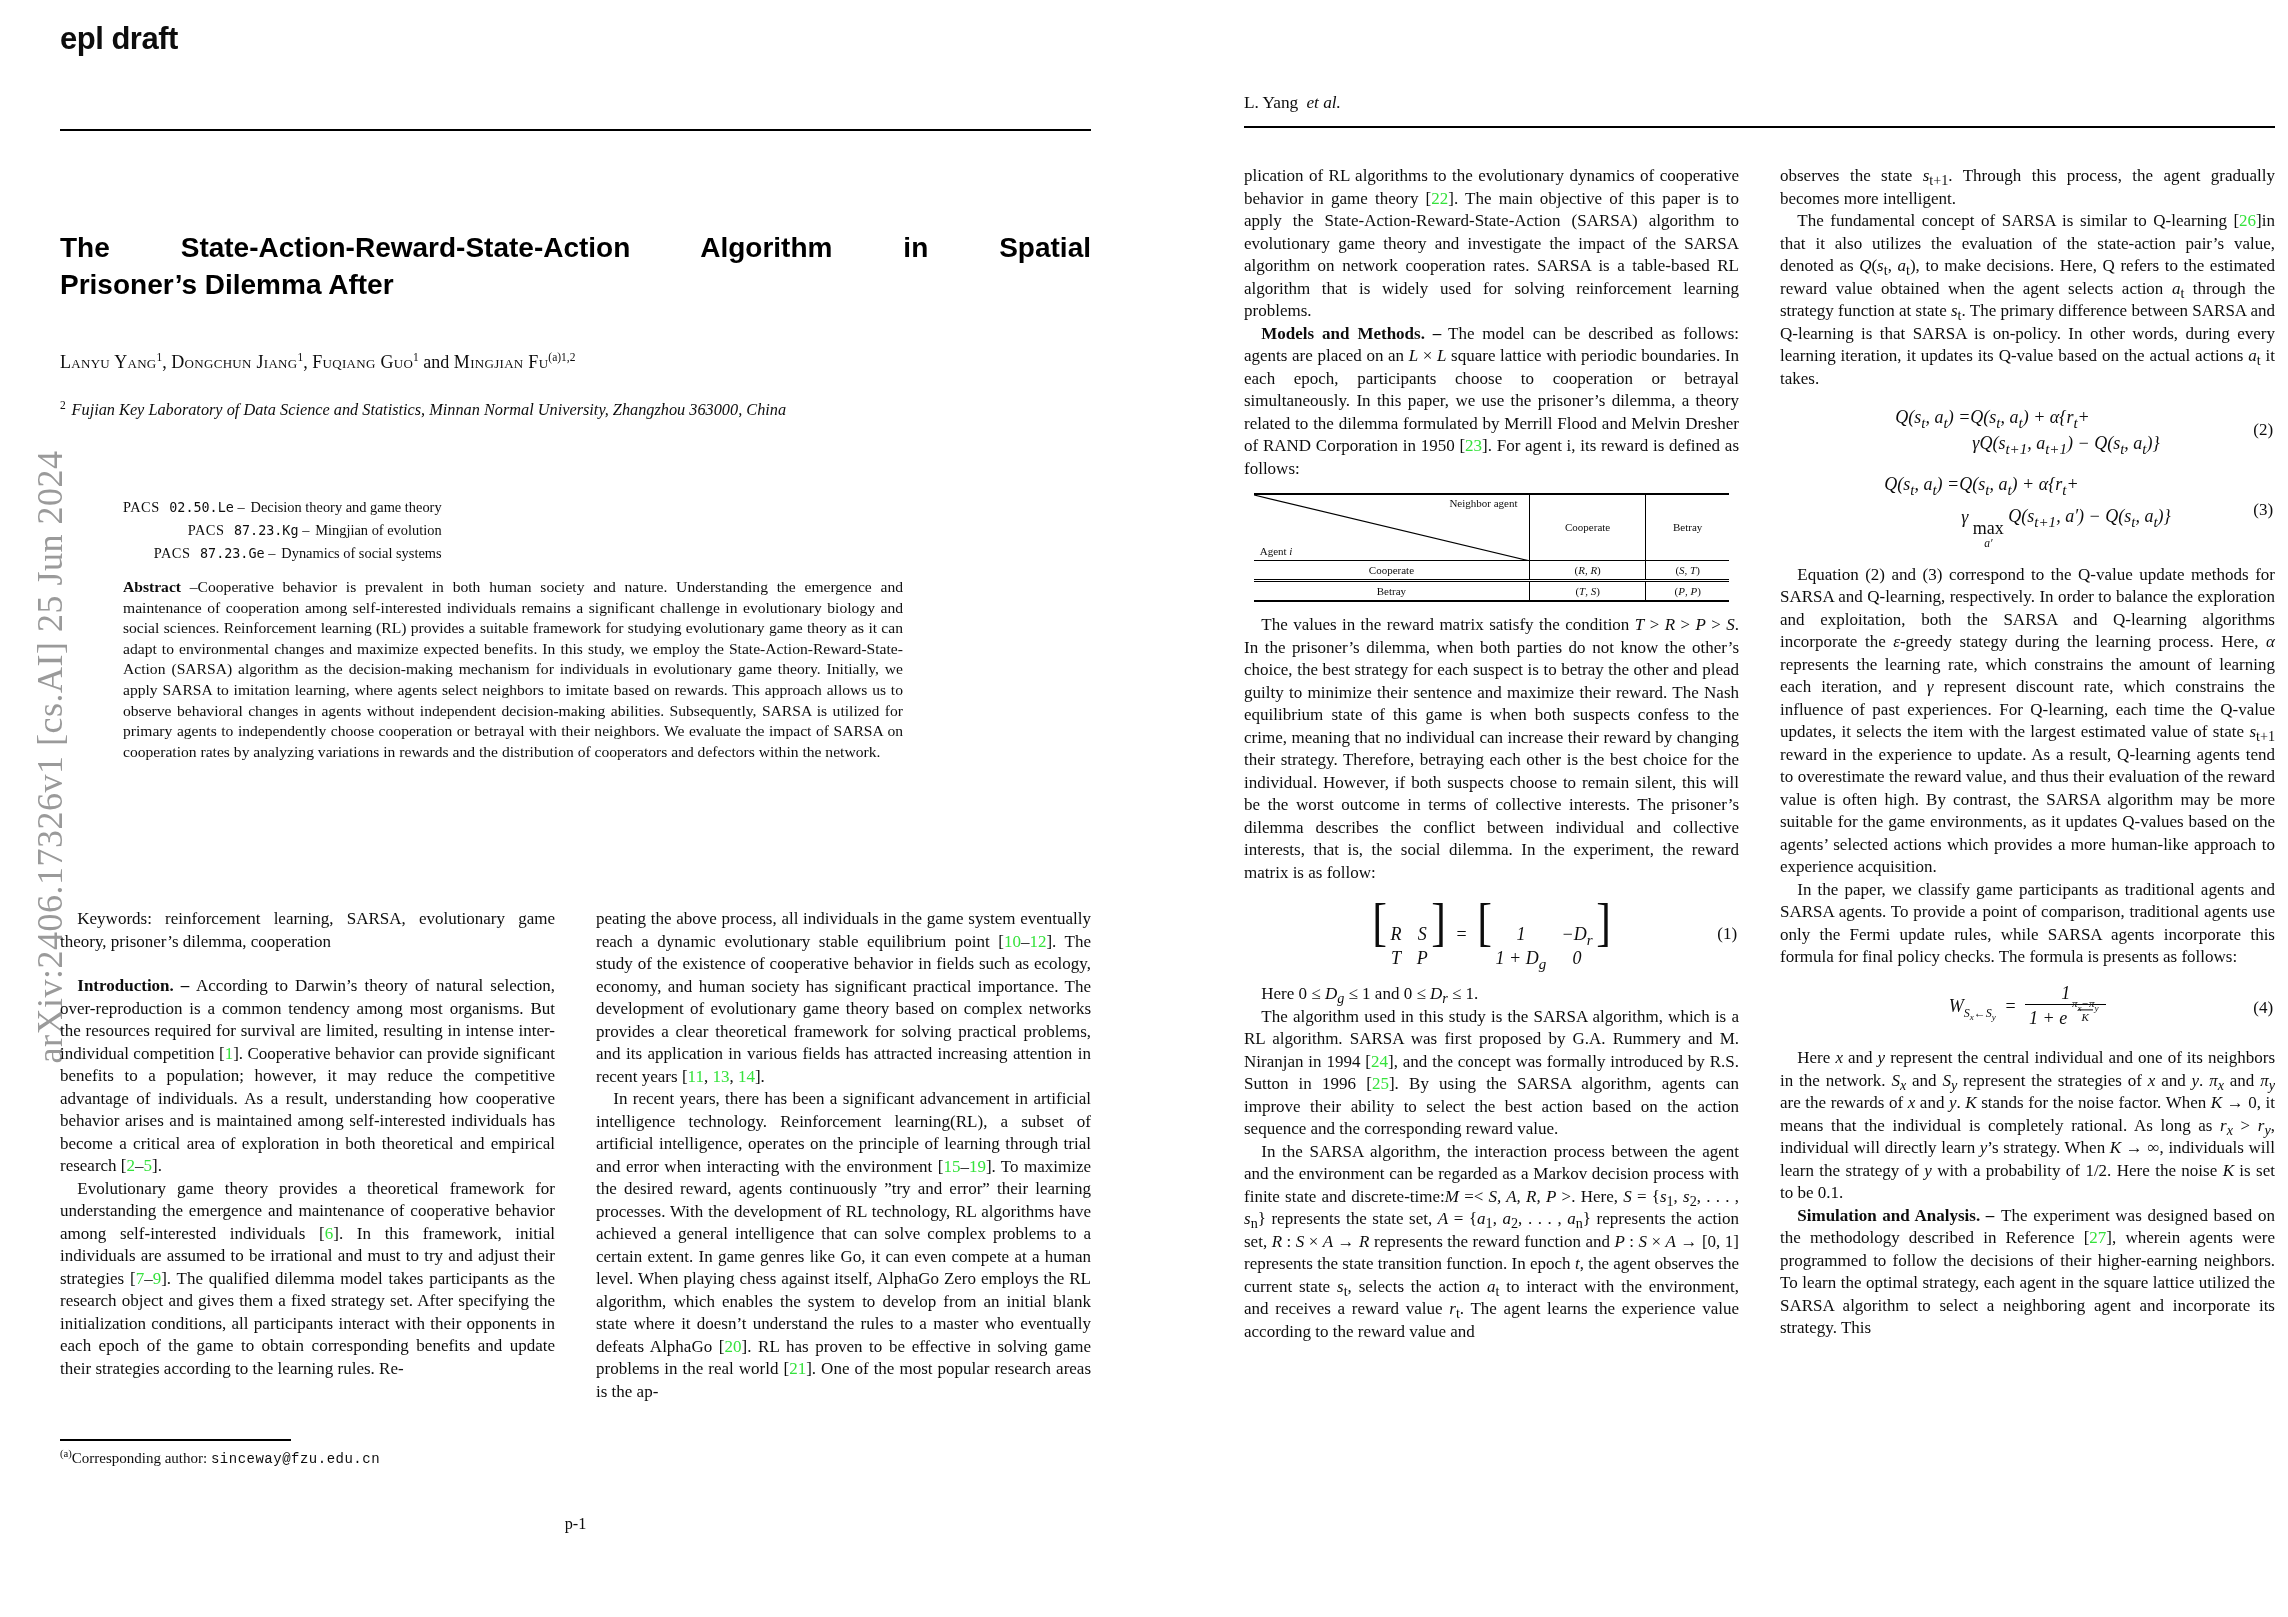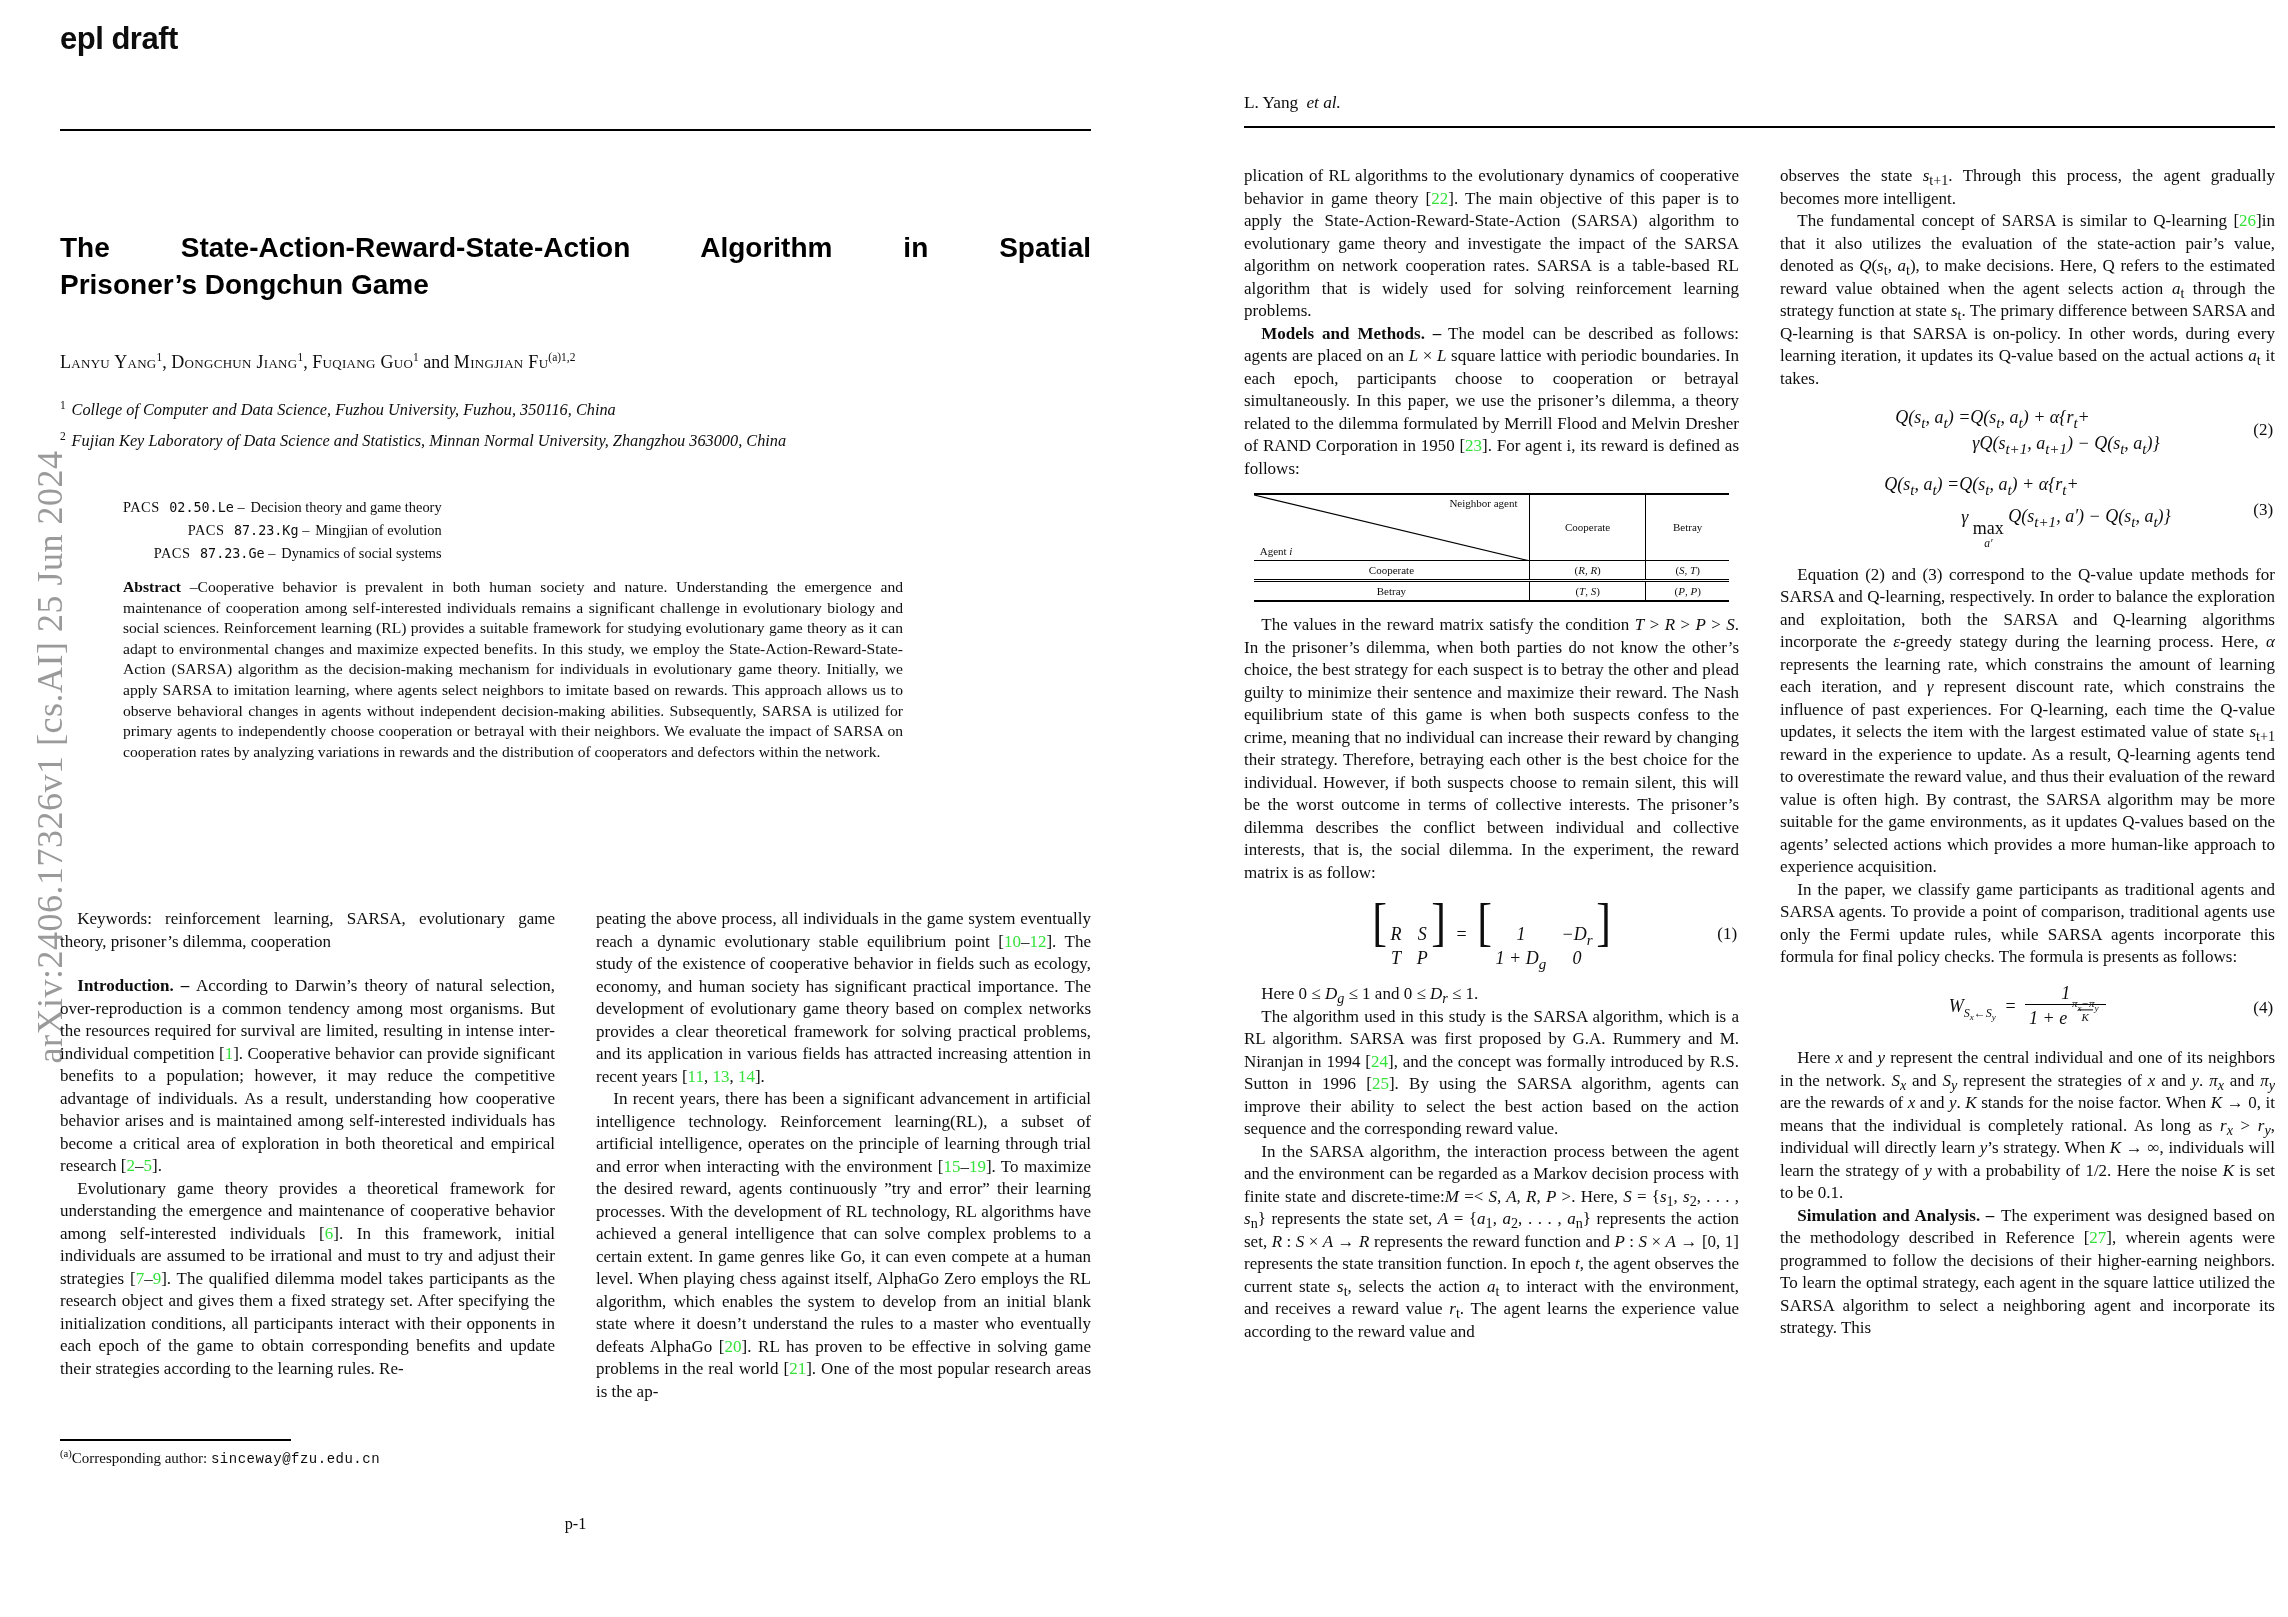--- a/index.html
+++ b/index.html
@@ -106,29 +106,28 @@
 <div class="canvas">
 
   <div class="watermark">arXiv:2406.17326v1  [cs.AI]  25 Jun 2024</div>
 
   <section class="page page1">
     <div class="masthead">epl draft</div>
     <div class="rule rule-head"></div>
 
     <h1 class="title">
       <span class="tl1">The State-Action-Reward-State-Action Algorithm in Spatial</span>
-      <span class="tl2">Prisoner’s Dongchun Game</span>
+      <span class="tl2">Prisoner’s Dilemma After</span>
     </h1>
 
     <div class="authors">
       <span class="author"><span class="aname">Lanyu Yang</span><sup class="asup">1</sup><span>, </span></span><span class="author"><span class="aname">Dongchun Jiang</span><sup class="asup">1</sup><span>, </span></span><span class="author"><span class="aname">Fuqiang Guo</span><sup class="asup">1</sup><span> and </span></span><span class="author"><span class="aname">Mingjian Fu</span><sup class="asup">(a)1,2</sup></span>
     </div>
 
     <div class="affils">
-      <div class="affil"><span class="anum">1</span><span class="atext">College of Computer and Data Science, Fuzhou University, Fuzhou, 350116, China</span></div>
       <div class="affil"><span class="anum">2</span><span class="atext">Fujian Key Laboratory of Data Science and Statistics, Minnan Normal University, Zhangzhou 363000, China</span></div>
     </div>
 
     <div class="pacs">
       <div class="pacs-line"><span class="pacs-label">PACS</span><span class="pacs-code">02.50.Le</span><span class="pacs-sep">–</span><span class="pacs-desc">Decision theory and game theory</span></div>
       <div class="pacs-line"><span class="pacs-label">PACS</span><span class="pacs-code">87.23.Kg</span><span class="pacs-sep">–</span><span class="pacs-desc">Mingjian of evolution</span></div>
       <div class="pacs-line"><span class="pacs-label">PACS</span><span class="pacs-code">87.23.Ge</span><span class="pacs-sep">–</span><span class="pacs-desc">Dynamics of social systems</span></div>
     </div>
 
     <div class="abstract">

